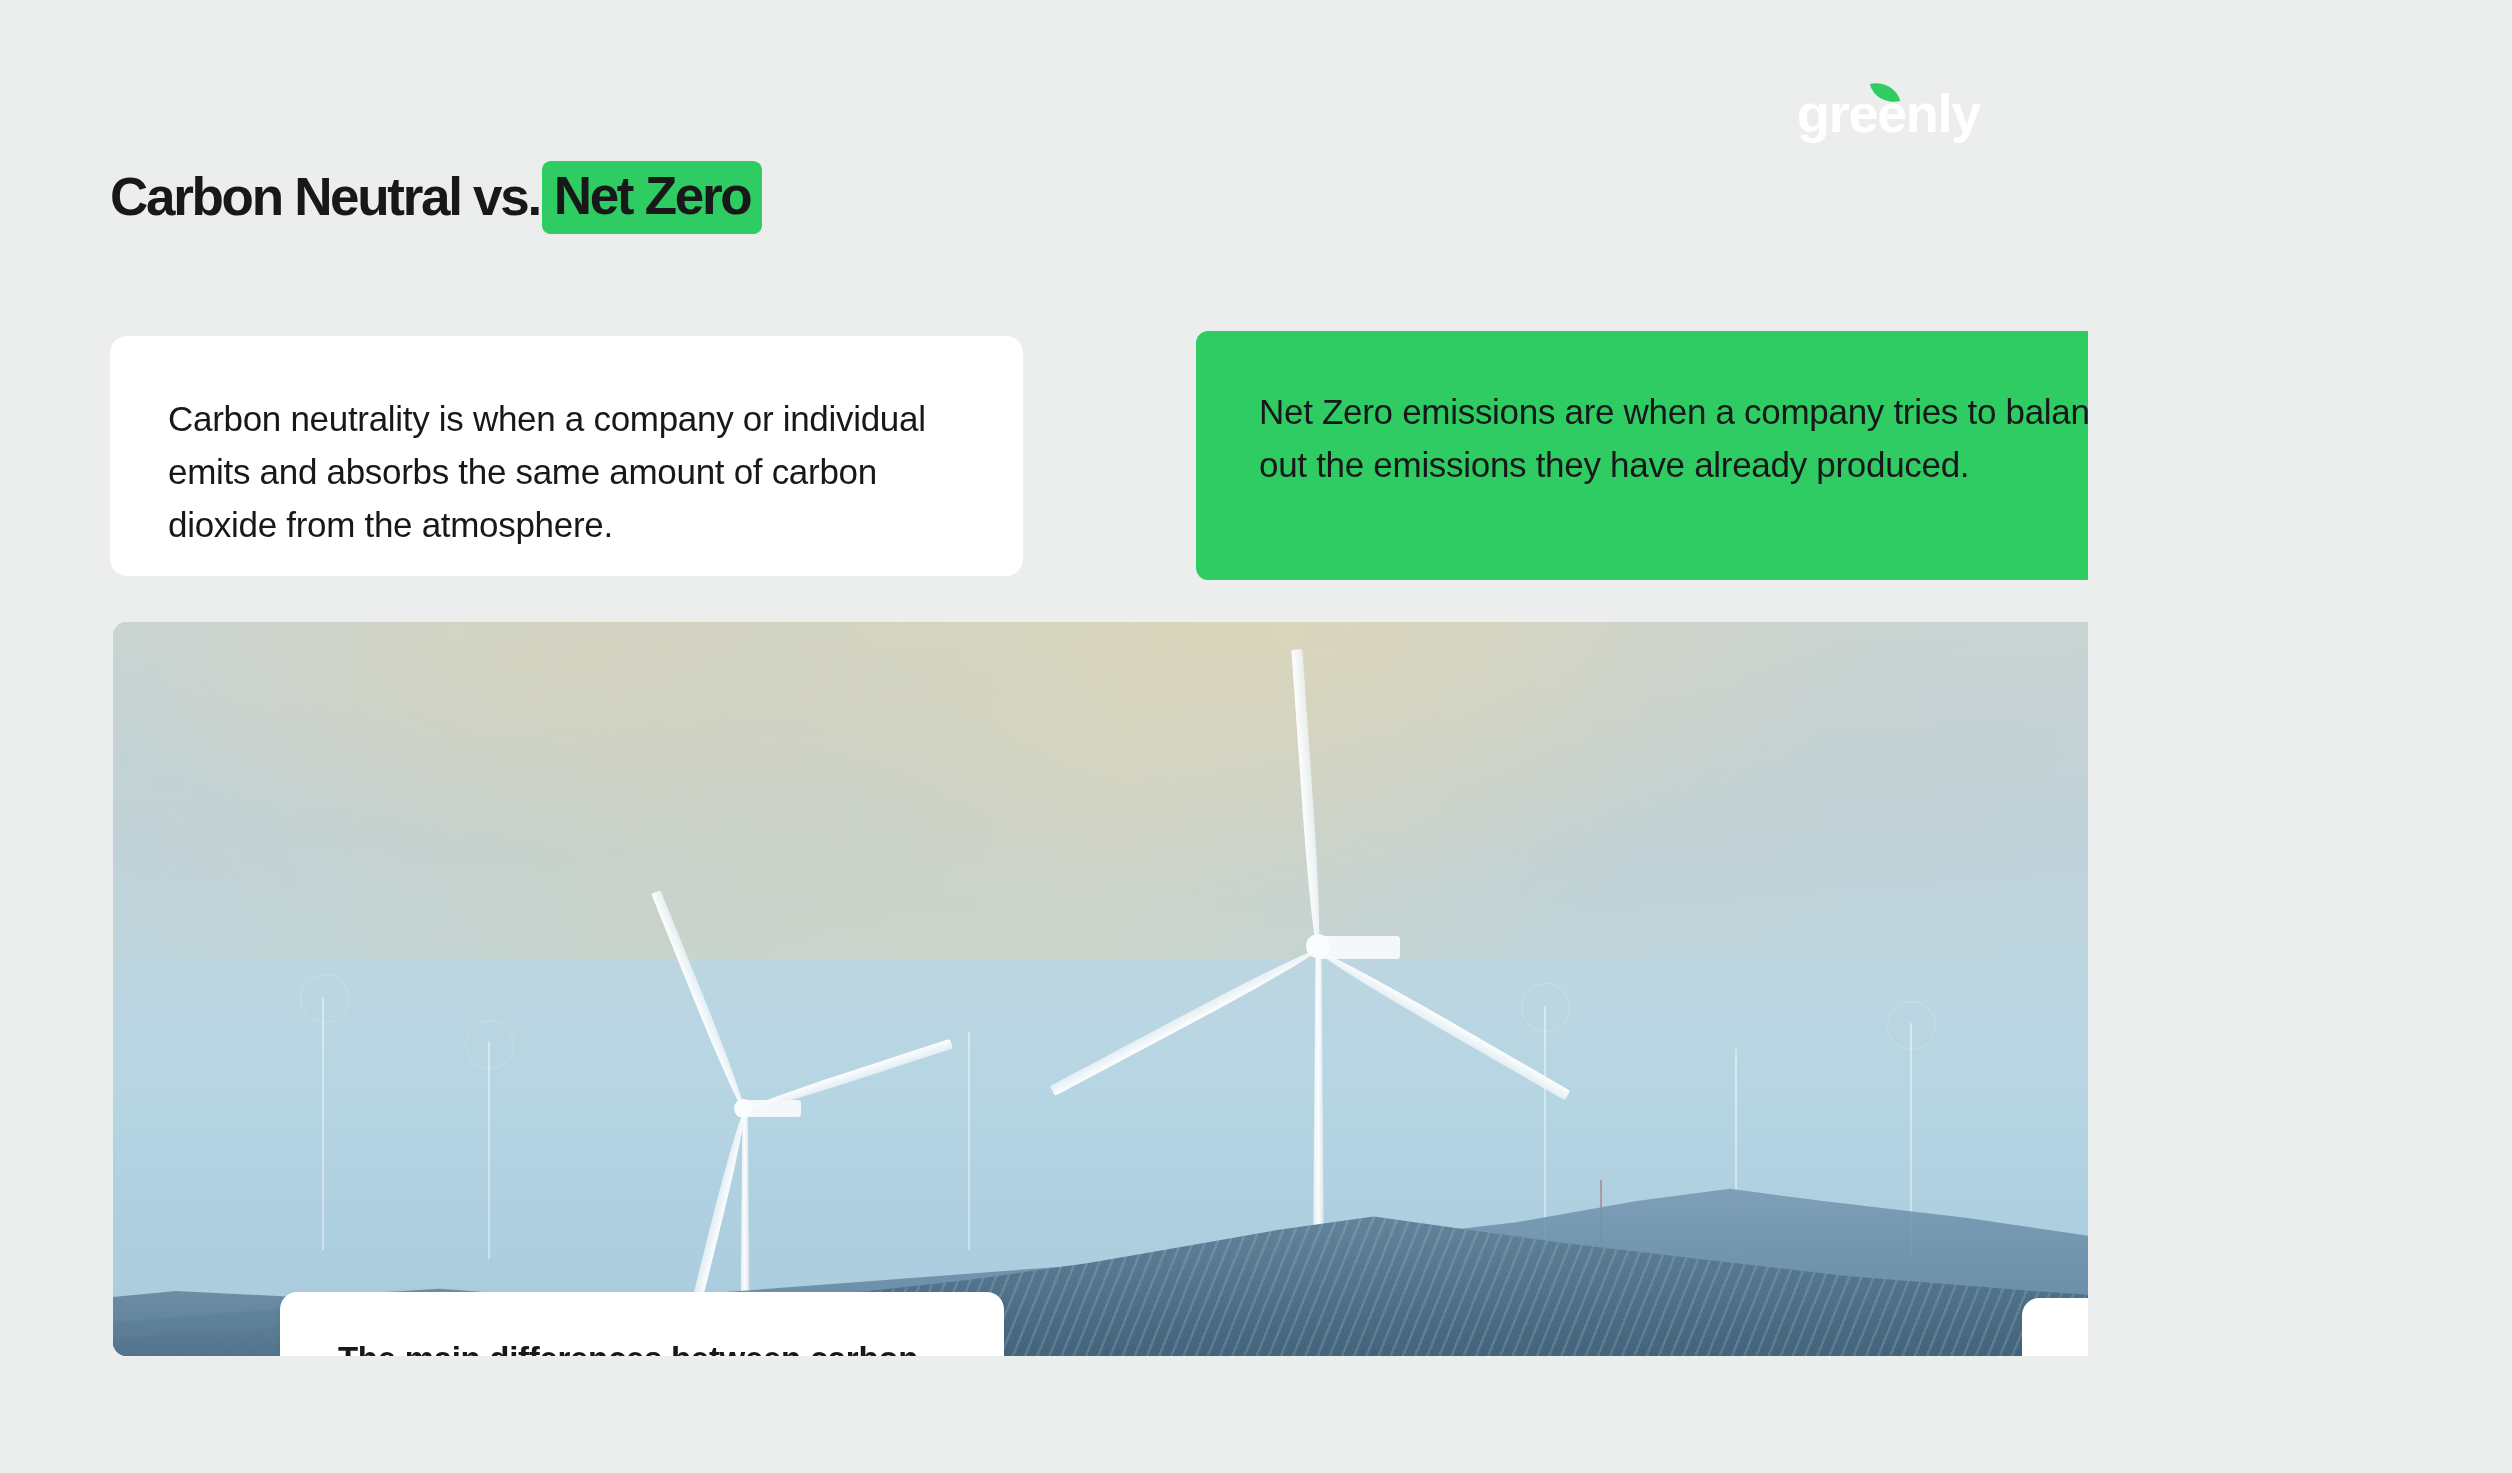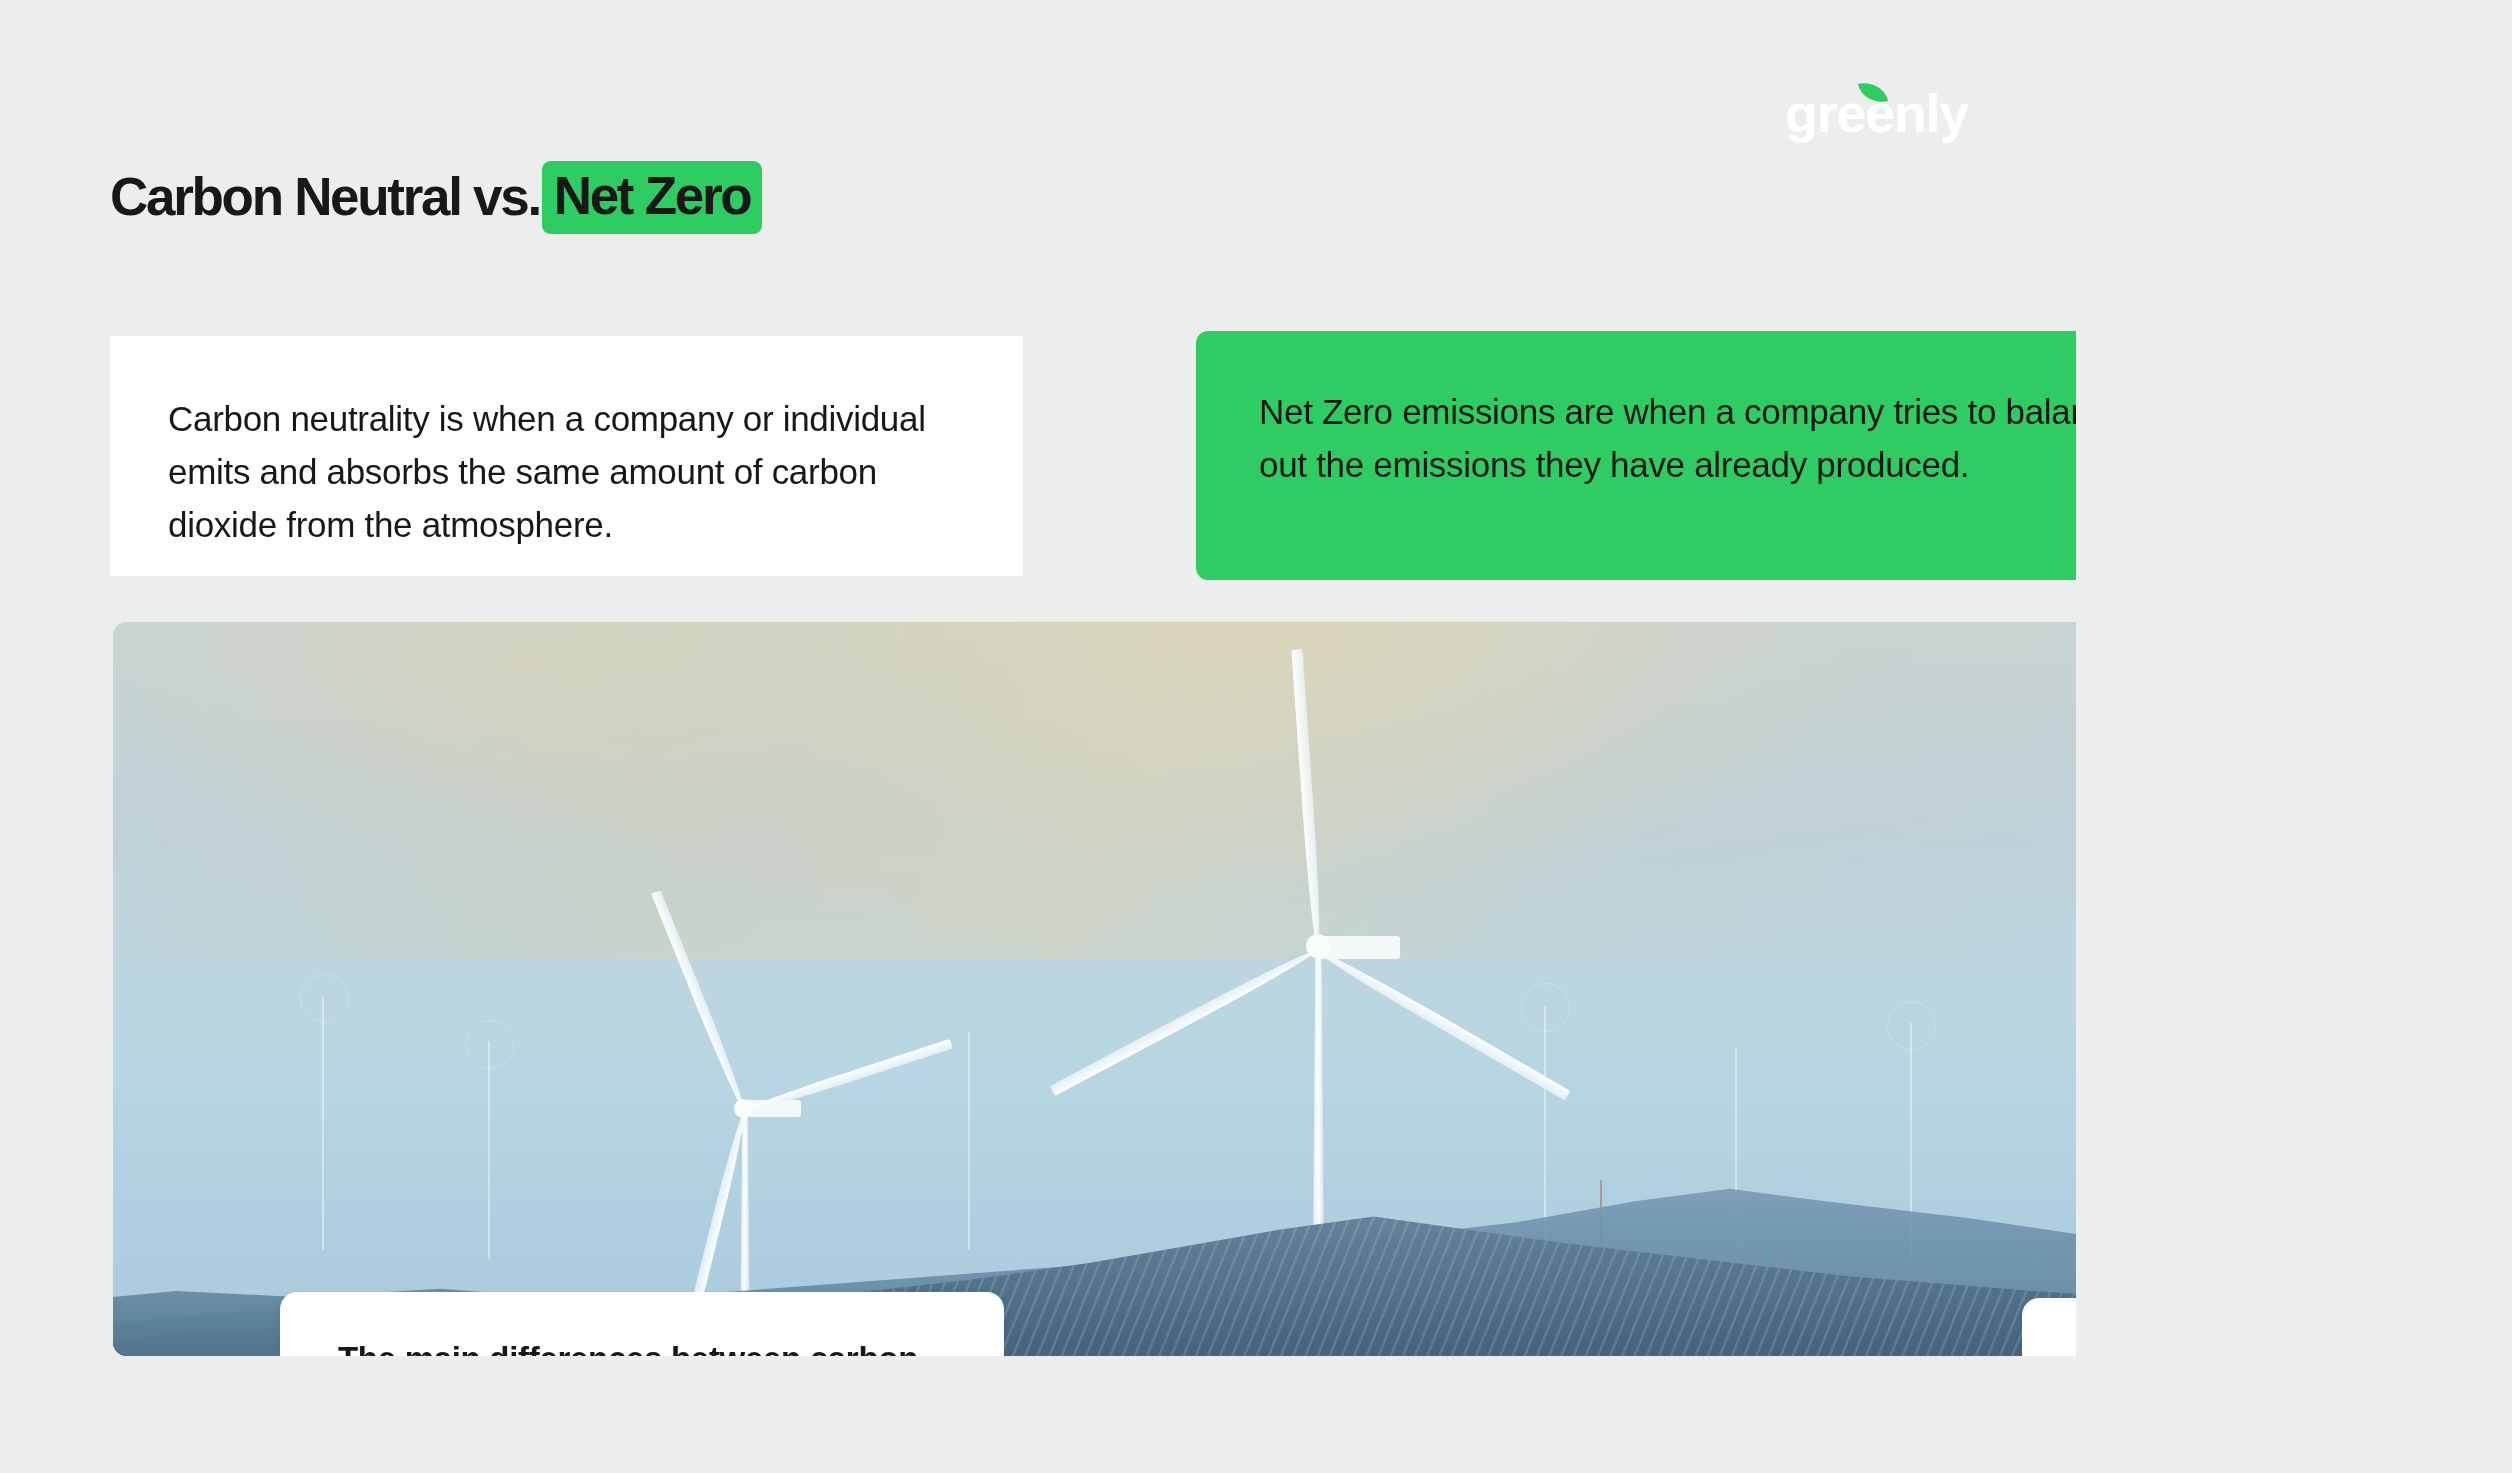--- a/index.html
+++ b/index.html
@@ -10,20 +10,21 @@
   body {
     font-family: "Liberation Sans", sans-serif;
     -webkit-font-smoothing: antialiased;
   }
   .page {
     position: relative;
     width: 2076px;
     height: 1473px;
     background: #ECEDED;
     overflow: hidden;
+    padding-left: 12px;
   }
 
   
   .logo {
     position: absolute;
     top: 77px;
     right: 108px;
     display: flex;
     align-items: flex-end;
     height: 63px;
@@ -67,21 +68,21 @@
   }
 
   
   .card-white-top {
     position: absolute;
     left: 110px;
     top: 336px;
     width: 913px;
     height: 240px;
     background: #FFFFFF;
-    border-radius: 1px;
+    border-radius: 17px;
     box-sizing: border-box;
     padding: 56px 58px 0 58px;
   }
   .card-green-top {
     position: absolute;
     left: 1196px;
     top: 331px;
     width: 1028px;
     height: 249px;
     background: #2ECC62;

